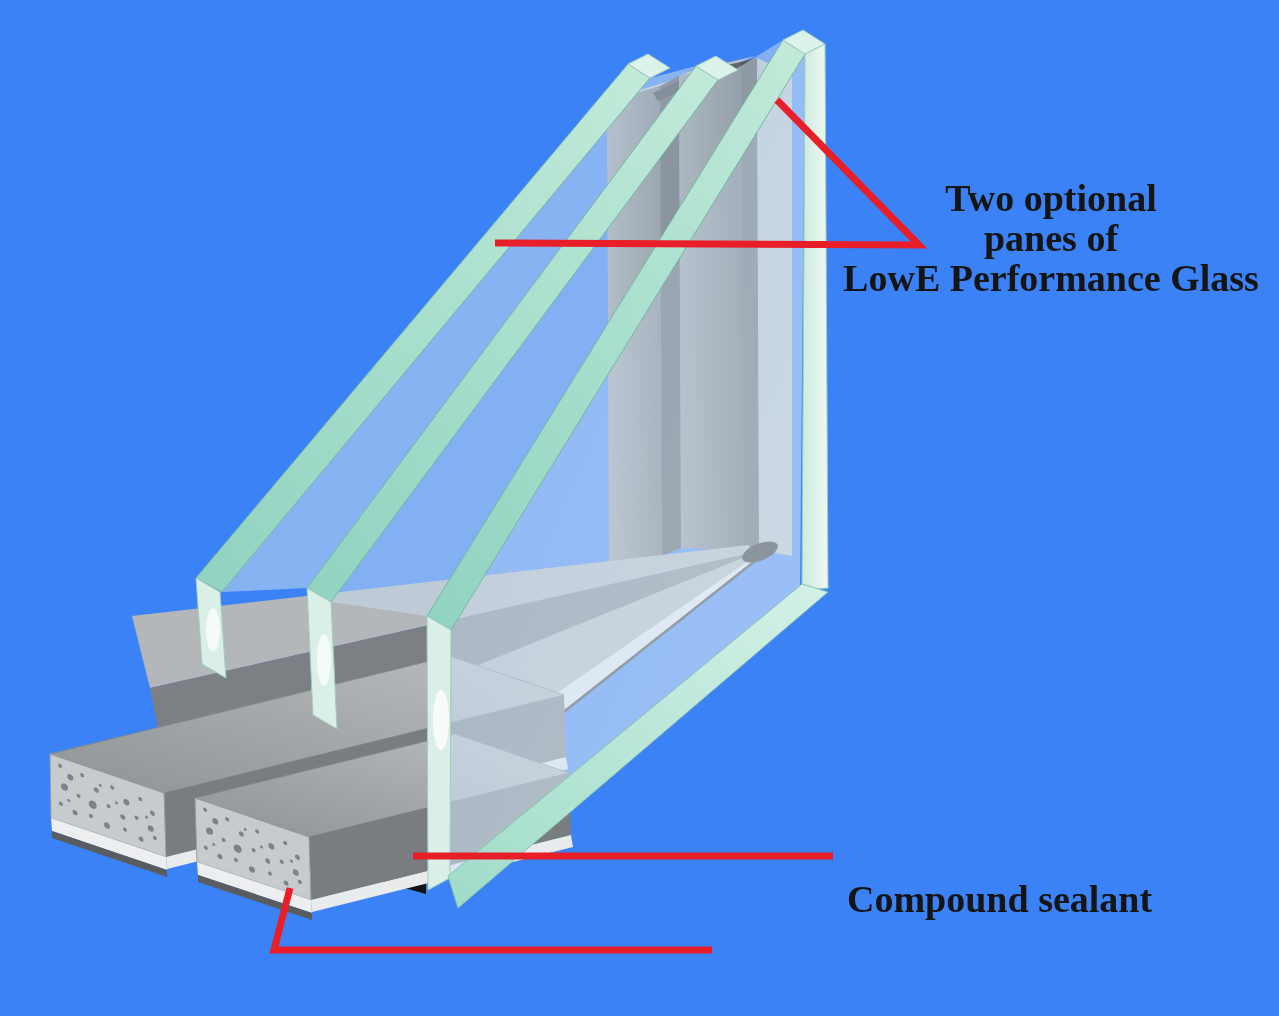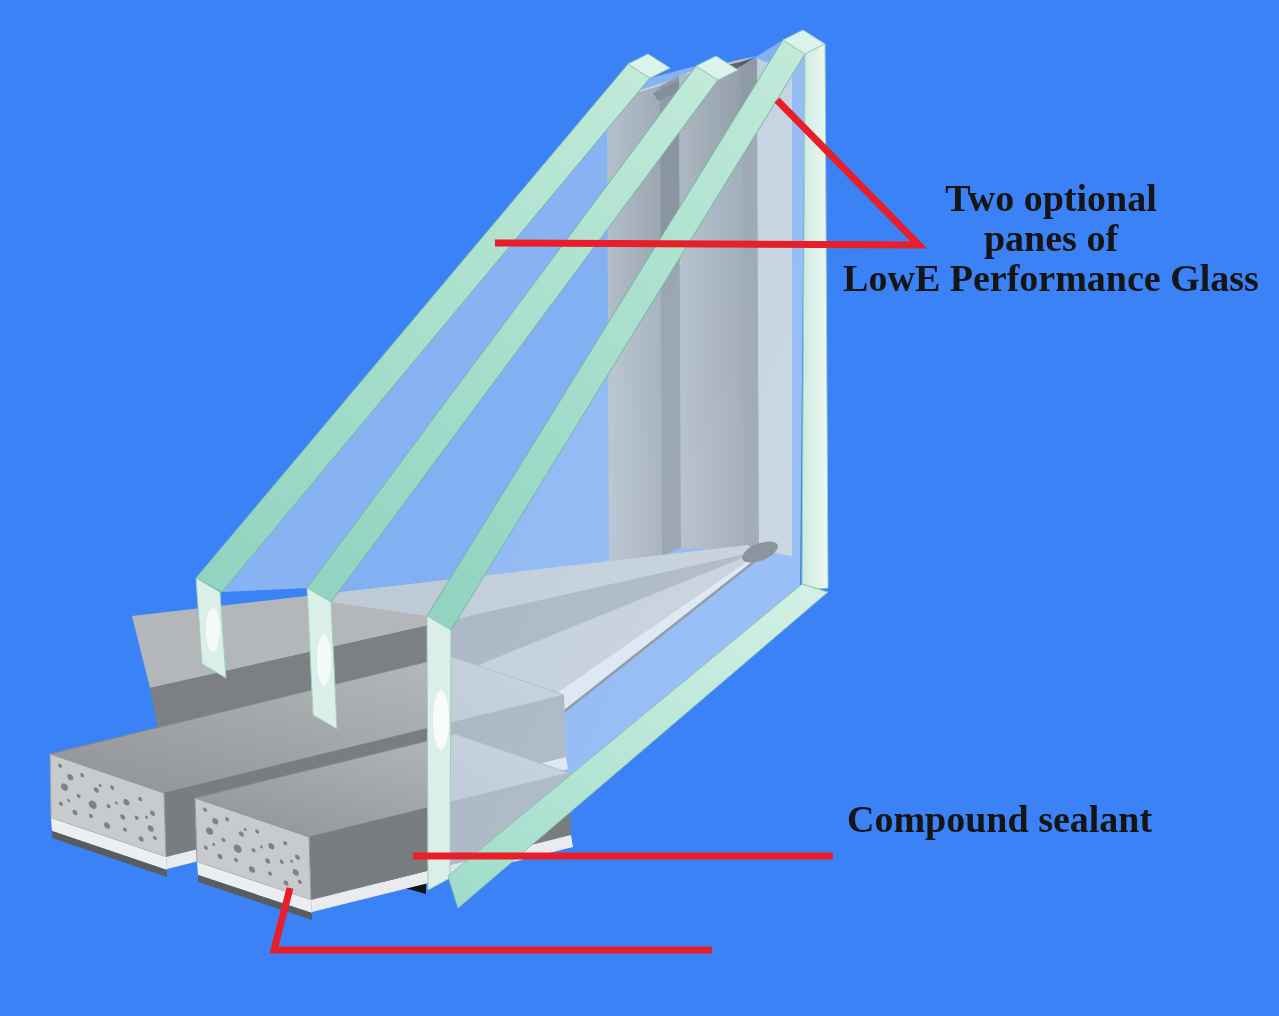--- a/index.html
+++ b/index.html
@@ -145,16 +145,16 @@
     <polyline points="290,888 274,950 712,950"></polyline>
   </g>
 </svg>
 
 <div class="lbl center" style="left:820px;top:178px;width:462px;">
   <div>Two optional</div>
   <div>panes of</div>
   <div>LowE Performance Glass</div>
 </div>
 
-<div class="lbl" style="left:847px;top:799px;text-align:right;">Compound sealant</div>
+<div class="lbl" style="left:847px;top:879px;text-align:right;">Compound sealant</div>
 
 
 </div>
 
 </body></html>

